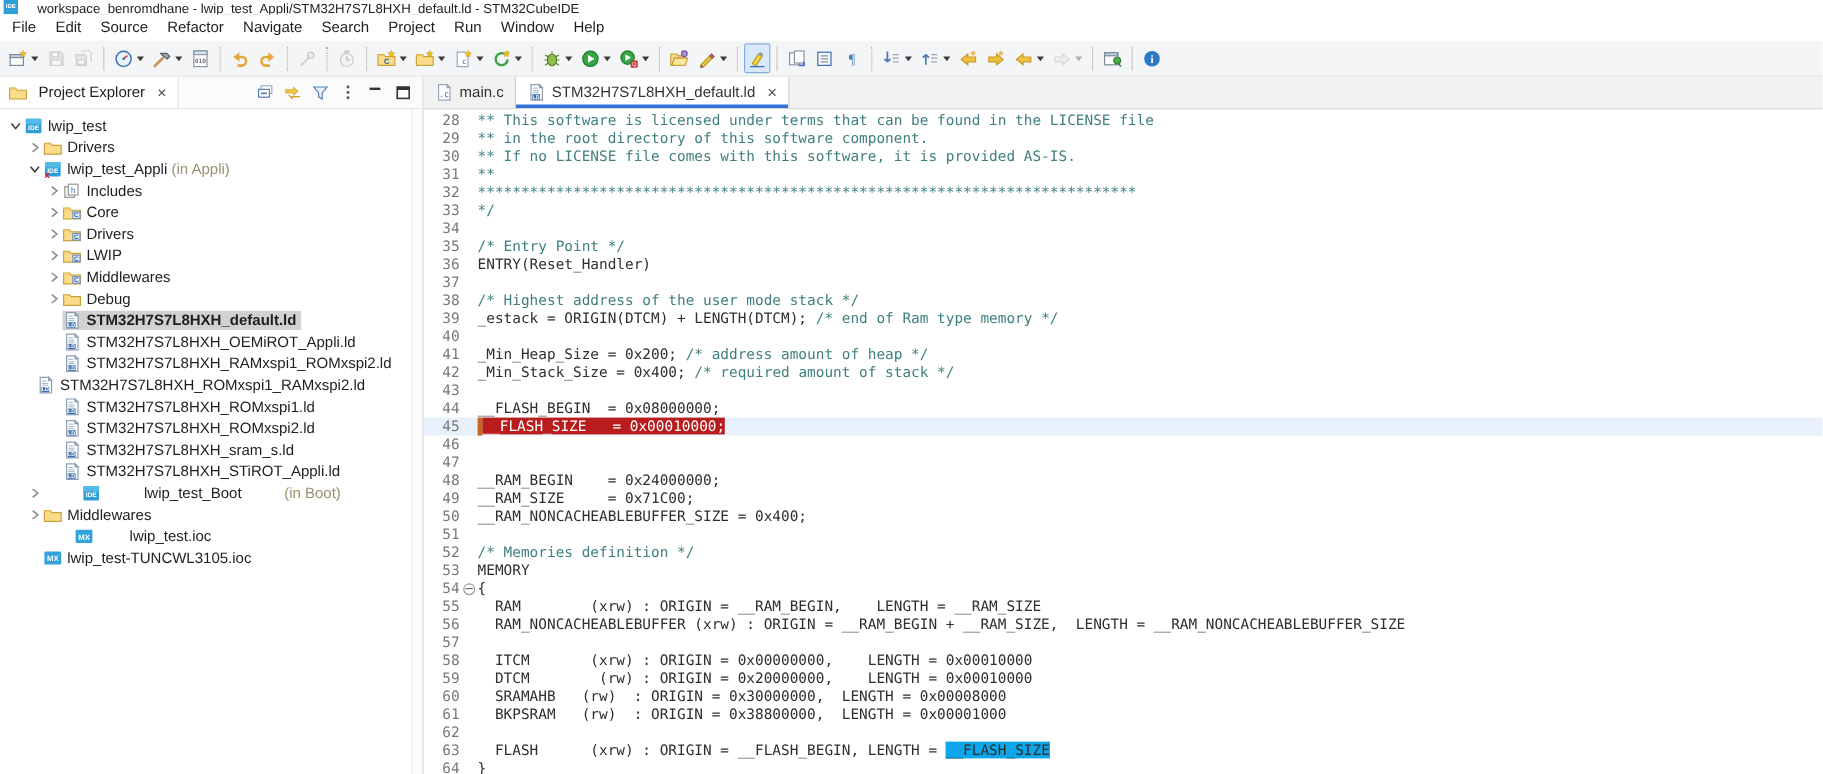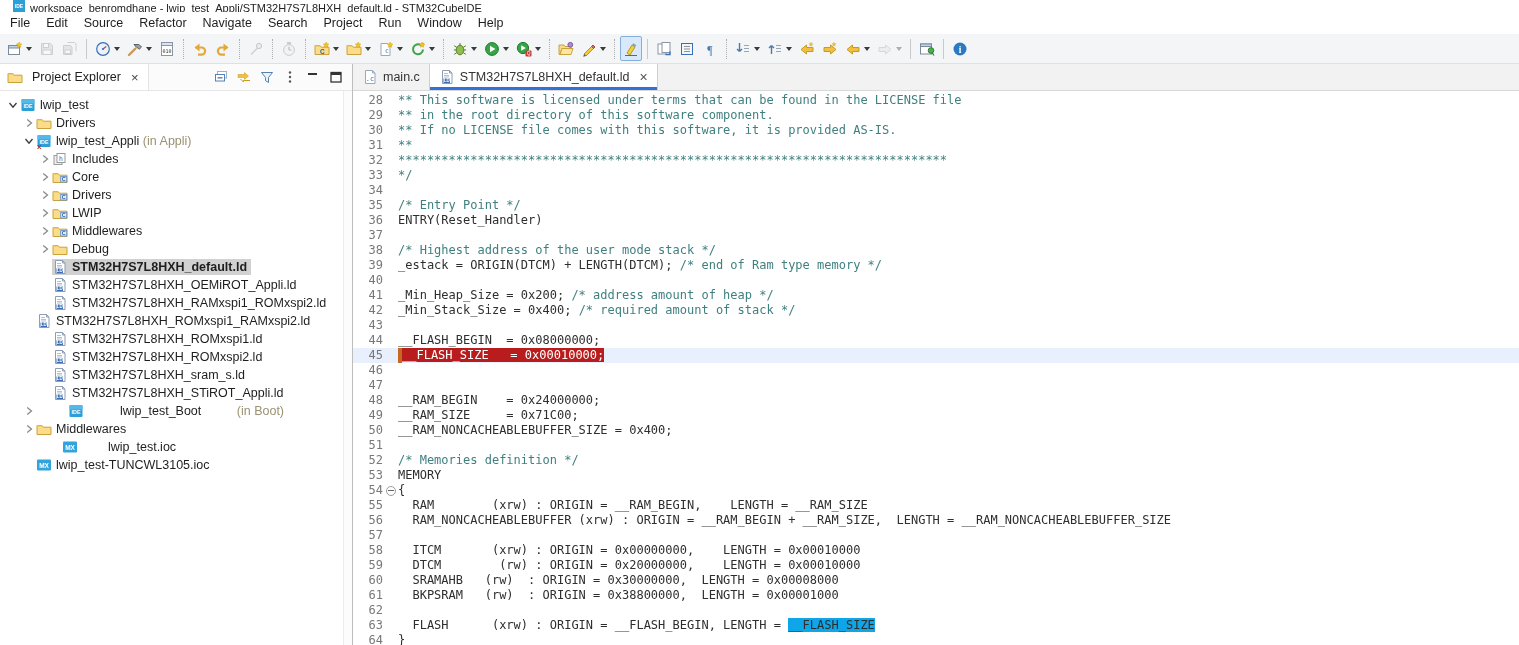--- a/index.html
+++ b/index.html
@@ -1,21 +1,21 @@
 <!DOCTYPE html>
 <html><head>
 <meta charset="utf-8">
 <style>
   html,body{margin:0;padding:0;}
   body{width:1519px;height:645px;overflow:hidden;background:#fff;
        font-family:"Liberation Sans",sans-serif;color:#1e1e1e;-webkit-font-smoothing:antialiased;}
   .app{width:1519px;height:645px;display:flex;flex-direction:column;}
 
   
-  .titlebar{height:12px;background:#fff;display:flex;align-items:center;gap:5px;padding-left:13px;overflow:hidden;}
+  .titlebar{height:12px;background:#fff;display:flex;align-items:center;gap:16px;padding-left:3px;overflow:hidden;}
   .titleicon{width:12px;height:12px;background:#2D9FD8;color:#fff;font-size:5px;font-weight:bold;
              display:flex;align-items:center;justify-content:center;flex:none;}
   .titletext{font-size:11px;color:#222;white-space:nowrap;transform:translateY(2px);}
 
   
   .menubar{height:22px;background:#fff;display:flex;align-items:center;padding-left:2px;font-size:12.5px;}
   .menu-item{padding:3px 8px;border-radius:2px;}
 
   
   .toolbar{height:29px;background:#f4f5f6;border-bottom:1px solid #e0e0e0;display:flex;align-items:center;
@@ -521,21 +521,21 @@
                   <rect x="4.5" y="9.5" width="6.5" height="4.5" fill="#3c6eb4"></rect>
                   <text x="7.7" y="13.2" text-anchor="middle" font-size="4.5" font-weight="bold" fill="#fff" font-family="sans-serif">LD</text>
                 </svg></span><span class="tlabel">STM32H7S7L8HXH_OEMiROT_Appli.ld</span></div>
             <div class="trow" style="padding-left: 38px;"><span class="texp"></span><span class="ticon"><svg width="16" height="16" viewBox="0 0 16 16" xmlns="http://www.w3.org/2000/svg">
                   <path d="M3.5 1.5h7L13 4v10.5H3.5z" fill="#fff" stroke="#8e9db4"></path>
                   <path d="M10.5 1.5L13 4h-2.5z" fill="#d8e2ee" stroke="#8e9db4"></path>
                   <path d="M5 4.5h4M5 6.5h5M5 8h5" stroke="#9db0c8" stroke-width=".8"></path>
                   <rect x="4.5" y="9.5" width="6.5" height="4.5" fill="#3c6eb4"></rect>
                   <text x="7.7" y="13.2" text-anchor="middle" font-size="4.5" font-weight="bold" fill="#fff" font-family="sans-serif">LD</text>
                 </svg></span><span class="tlabel">STM32H7S7L8HXH_RAMxspi1_ROMxspi2.ld</span></div>
-            <div class="trow" style="padding-left: 22px;"><span class="texp"></span><span class="ticon"><svg width="16" height="16" viewBox="0 0 16 16" xmlns="http://www.w3.org/2000/svg">
+            <div class="trow" style="padding-left: 16px;"><span class="texp"></span><span class="ticon"><svg width="16" height="16" viewBox="0 0 16 16" xmlns="http://www.w3.org/2000/svg">
                   <path d="M3.5 1.5h7L13 4v10.5H3.5z" fill="#fff" stroke="#8e9db4"></path>
                   <path d="M10.5 1.5L13 4h-2.5z" fill="#d8e2ee" stroke="#8e9db4"></path>
                   <path d="M5 4.5h4M5 6.5h5M5 8h5" stroke="#9db0c8" stroke-width=".8"></path>
                   <rect x="4.5" y="9.5" width="6.5" height="4.5" fill="#3c6eb4"></rect>
                   <text x="7.7" y="13.2" text-anchor="middle" font-size="4.5" font-weight="bold" fill="#fff" font-family="sans-serif">LD</text>
                 </svg></span><span class="tlabel">STM32H7S7L8HXH_ROMxspi1_RAMxspi2.ld</span></div>
             <div class="trow" style="padding-left: 38px;"><span class="texp"></span><span class="ticon"><svg width="16" height="16" viewBox="0 0 16 16" xmlns="http://www.w3.org/2000/svg">
                   <path d="M3.5 1.5h7L13 4v10.5H3.5z" fill="#fff" stroke="#8e9db4"></path>
                   <path d="M10.5 1.5L13 4h-2.5z" fill="#d8e2ee" stroke="#8e9db4"></path>
                   <path d="M5 4.5h4M5 6.5h5M5 8h5" stroke="#9db0c8" stroke-width=".8"></path>

